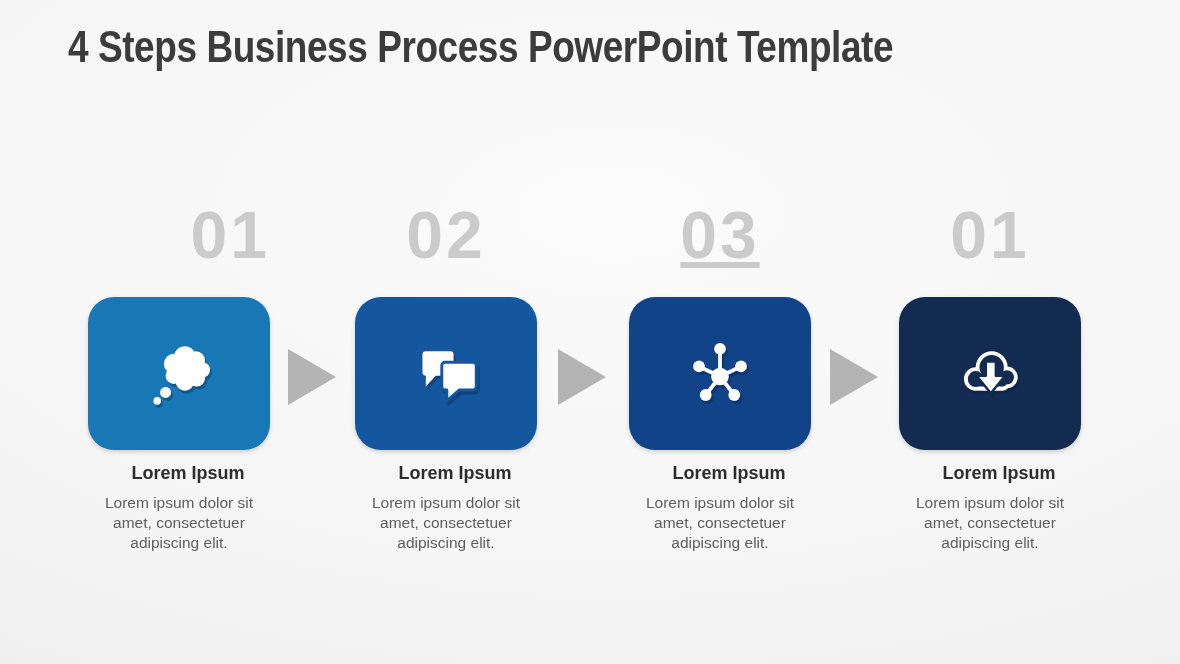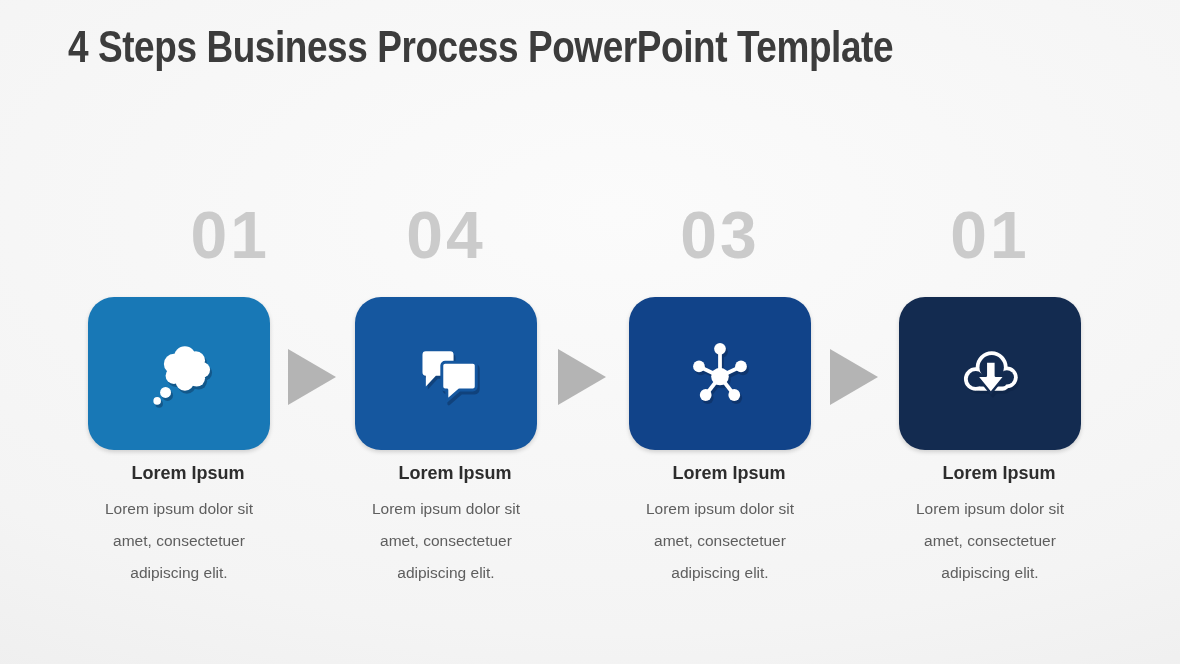--- a/index.html
+++ b/index.html
@@ -25,21 +25,21 @@
     display:flex;align-items:center;justify-content:center;
     box-shadow:0 2px 4px rgba(0,0,0,0.16);
   }
   .box svg{width:84px;height:84px;filter:drop-shadow(2px 3px 0 rgba(10,30,60,0.35));}
   .heading{
     position:absolute;top:166px;left:9px;width:100%;text-align:center;
     font-size:18px;font-weight:700;color:#2d2d2d;
   }
   .desc{
     position:absolute;top:196px;left:2px;width:178px;text-align:center;
-    font-size:15.5px;line-height:32px;color:#5e5e5e;
+    font-size:15.5px;line-height:20px;color:#5e5e5e;
   }
   .arrow{
     position:absolute;top:349px;width:0;height:0;
     border-top:28px solid transparent;border-bottom:28px solid transparent;
     border-left:48px solid #b4b4b4;
   }
   .c1{left:88px;} .c2{left:355px;} .c3{left:629px;} .c4{left:899px;}
   .a1{left:288px;} .a2{left:558px;} .a3{left:830px;}
 </style>
 </head>
@@ -67,21 +67,21 @@
         </g>
       </svg>
     </div>
     <div class="heading" style="color: rgb(45, 45, 45);">Lorem Ipsum</div>
     <div class="desc" style="color: rgb(94, 94, 94);">Lorem ipsum dolor sit amet, consectetuer adipiscing elit.</div>
   </div>
 
   <div class="arrow a1" style="border-left-color: rgb(180, 180, 180);"></div>
 
   <div class="col c2">
-    <div class="num" style="color: rgb(203, 203, 203);">04</div>
+    <div class="num" style="color: rgb(203, 203, 203);">02</div>
     <div class="box" style="background: rgb(21, 87, 159);">
       <svg viewBox="0 0 100 100">
         <path fill="#ffffff" d="M26 23 H55 A4 4 0 0 1 59 27 V48 A4 4 0 0 1 55 52 H38 L26 65 V52 A4 4 0 0 1 22 48 V27 A4 4 0 0 1 26 23 Z"></path>
         <path fill="#ffffff" stroke="#15579f" stroke-width="3.5" stroke-linejoin="round" d="M49 36 H82 A4 4 0 0 1 86 40 V65 A4 4 0 0 1 82 69 H66 L51 82 V69 H49 A4 4 0 0 1 45 65 V40 A4 4 0 0 1 49 36 Z"></path>
       </svg>
     </div>
     <div class="heading" style="color: rgb(45, 45, 45);">Lorem Ipsum</div>
     <div class="desc" style="color: rgb(94, 94, 94);">Lorem ipsum dolor sit amet, consectetuer adipiscing elit.</div>
   </div>
 
@@ -100,21 +100,21 @@
         <g fill="#ffffff">
           <circle cx="50" cy="53" r="10.5"></circle>
           <circle cx="50" cy="20" r="7"></circle>
             <circle cx="25" cy="41" r="7"></circle>
           <circle cx="75" cy="41" r="7"></circle>
             <circle cx="33" cy="75" r="7"></circle>
           <circle cx="67" cy="75" r="7"></circle>
         </g>
       </svg>
     </div>
-    <div class="num" style="color: rgb(203, 203, 203);">03</div>
+    <div class="num" style="color: rgb(203, 203, 203); text-decoration: underline;">03</div>
     <div class="heading" style="color: rgb(45, 45, 45);">Lorem Ipsum</div>
     <div class="desc" style="color: rgb(94, 94, 94);">Lorem ipsum dolor sit amet, consectetuer adipiscing elit.</div>
   </div>
 
   <div class="arrow a3" style="border-left-color: rgb(180, 180, 180);"></div>
 
   <div class="col c4">
     <div class="num" style="color: rgb(203, 203, 203);">01</div>
     <div class="box" style="background: rgb(19, 43, 80);">
       <svg viewBox="0 0 100 100">

